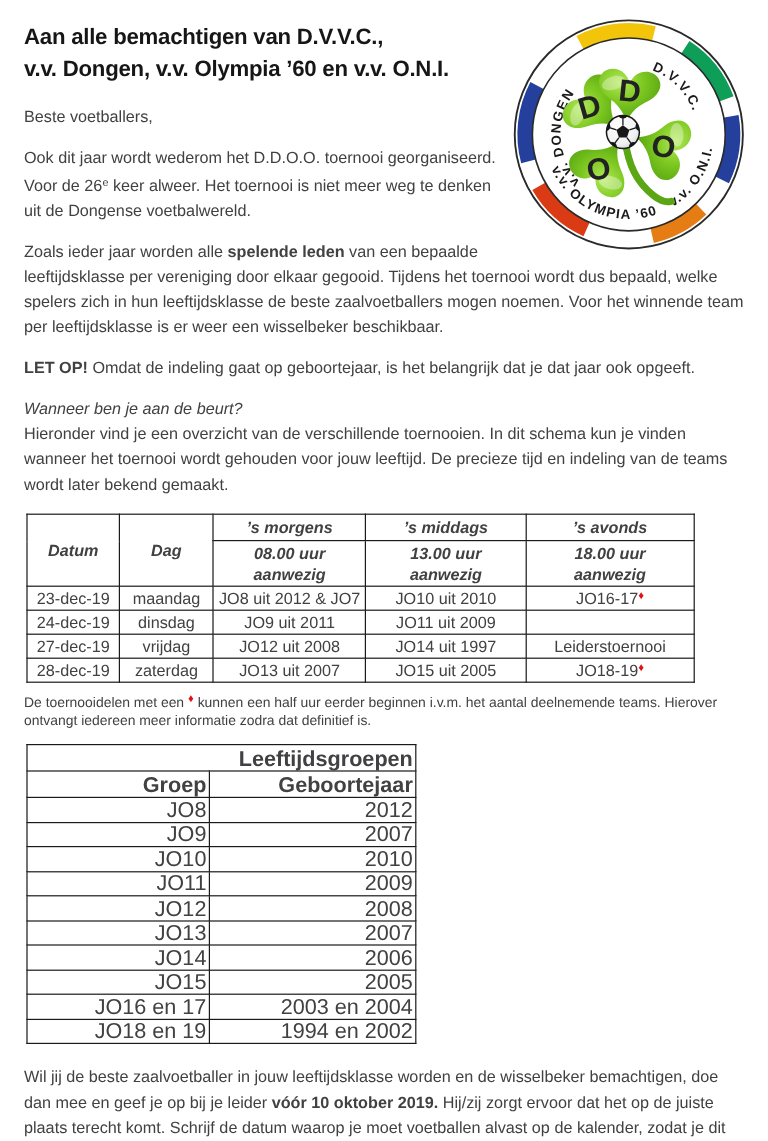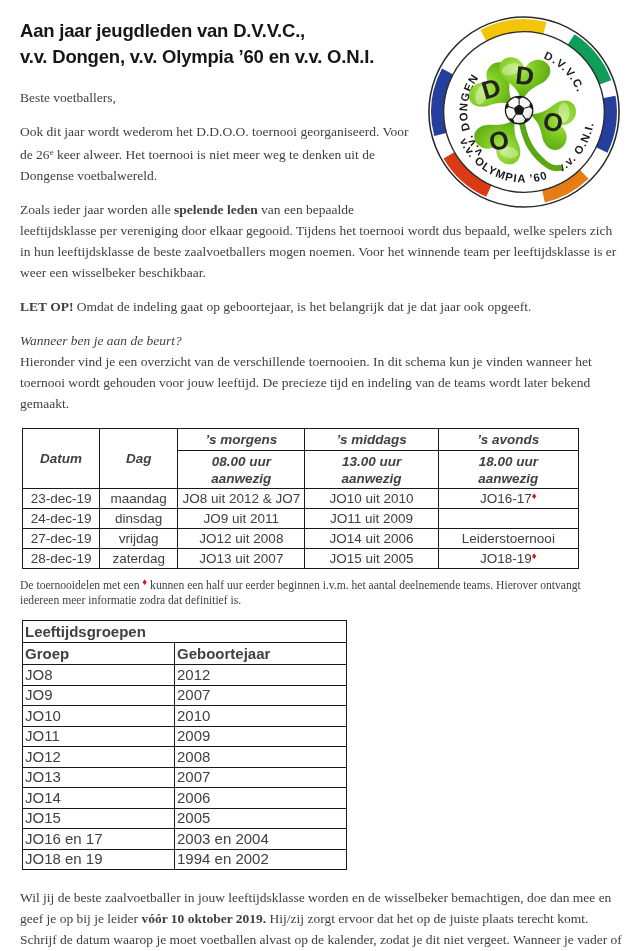--- a/index.html
+++ b/index.html
@@ -12,21 +12,21 @@
   }
   .page{padding:8px 18px 0 20px;}
 
   .logo-float{float:right;width:196px;height:200px;margin:6px 0 6px 8px;}
   .logo-float svg{display:block;}
 
   h1{
     font-size:18.5px;line-height:26px;margin:10px 0 0 0;
     color:var(--title-color,#161617);font-weight:bold;letter-spacing:-0.2px;
   }
-  p{font-size:13.5px;line-height:21px;margin:13px 0 0 0;font-family:Liberation Serif, serif;}
+  p{font-size:13.5px;line-height:21px;margin:13px 0 0 0;}
   p.greeting{margin-top:17px;}
   em.question{font-style:italic;}
   sup.e{font-size:9px;vertical-align:4px;}
 
   .diamond{
     color:var(--diamond-color,#e21111);
     font-size:9.5px;vertical-align:4px;line-height:0;
   }
 
   table{border-collapse:collapse;table-layout:fixed;}
@@ -41,21 +41,21 @@
   table.schedule .col-middags{width:133px;}
   table.schedule .col-avonds{width:140px;}
   table.schedule thead tr.r1 th{height:21px;line-height:20px;}
   table.schedule thead tr.r2 th{height:37px;line-height:17px;}
   table.schedule tbody td{height:19px;line-height:18px;}
 
   .footnote{
     font-size:11.6px;line-height:15px;margin-top:9px;max-width:602px;
   }
 
-  table.age{width:324px;margin:12px 0 0 2px;font-size:15px;text-align:left;}
+  table.age{width:324px;margin:12px 0 0 2px;font-size:18px;text-align:right;}
   table.age th,table.age td{padding:0 2px;}
   table.age thead th{height:21px;line-height:20px;font-weight:bold;}
   table.age .col-groep{width:152px;}
   table.age .col-jaar{width:172px;}
   table.age tbody td{height:19.5px;line-height:18px;}
 
   p.closing{margin-top:17px;max-width:604px;}
 
   .ring-text{
     font-family:"Liberation Sans",sans-serif;
@@ -152,21 +152,21 @@
           <line x1="100.5" y1="96.2" x2="107.8" y2="93.8"></line>
           <line x1="98.4" y1="102.7" x2="102.9" y2="108.9"></line>
           <line x1="91.6" y1="102.7" x2="87.1" y2="108.9"></line>
           <line x1="89.5" y1="96.2" x2="82.2" y2="93.8"></line>
         </g>
       </g>
     </svg>
   </div>
 
   <h1>
-    <div>Aan jaar jeugdleden van D.V.V.C.,</div>
+    <div>Aan alle bemachtigen van D.V.V.C.,</div>
     <div>v.v. Dongen, v.v. Olympia ’60 en v.v. O.N.I.</div>
   </h1>
 
   <p class="greeting">Beste voetballers,</p>
 
   <p><span>Ook dit jaar wordt wederom het D.D.O.O. toernooi georganiseerd. Voor de 26</span><sup class="e">e</sup><span> keer alweer. Het toernooi is niet meer weg te denken uit de Dongense voetbalwereld.</span></p>
 
   <p><span>Zoals ieder jaar worden alle </span><b>spelende leden</b><span> van een bepaalde leeftijdsklasse per vereniging door elkaar gegooid. Tijdens het toernooi wordt dus bepaald, welke spelers zich in hun leeftijdsklasse de beste zaalvoetballers mogen noemen. Voor het winnende team per leeftijdsklasse is er weer een wisselbeker beschikbaar.</span></p>
 
   <p><b>LET OP!</b><span> Omdat de indeling gaat op geboortejaar, is het belangrijk dat je dat jaar ook opgeeft.</span></p>
@@ -216,21 +216,21 @@
           <td>24-dec-19</td>
           <td>dinsdag</td>
           <td>JO9 uit 2011</td>
           <td>JO11 uit 2009</td>
           <td></td>
         </tr>
         <tr>
           <td>27-dec-19</td>
           <td>vrijdag</td>
           <td>JO12 uit 2008</td>
-          <td>JO14 uit 2006</td>
+          <td>JO14 uit 1997</td>
           <td>Leiderstoernooi</td>
         </tr>
         <tr>
           <td>28-dec-19</td>
           <td>zaterdag</td>
           <td>JO13 uit 2007</td>
           <td>JO15 uit 2005</td>
           <td>JO18-19<span class="diamond">♦</span></td>
         </tr>
       </tbody>

